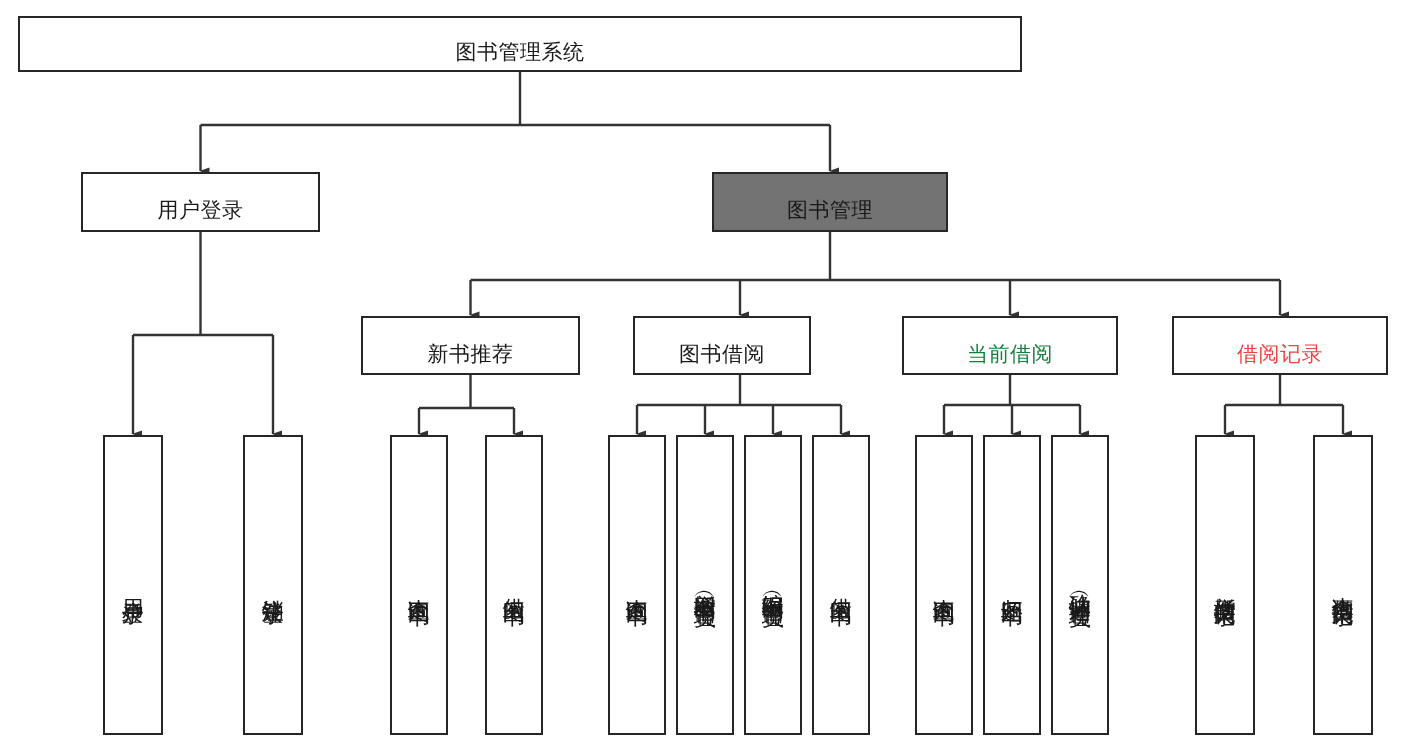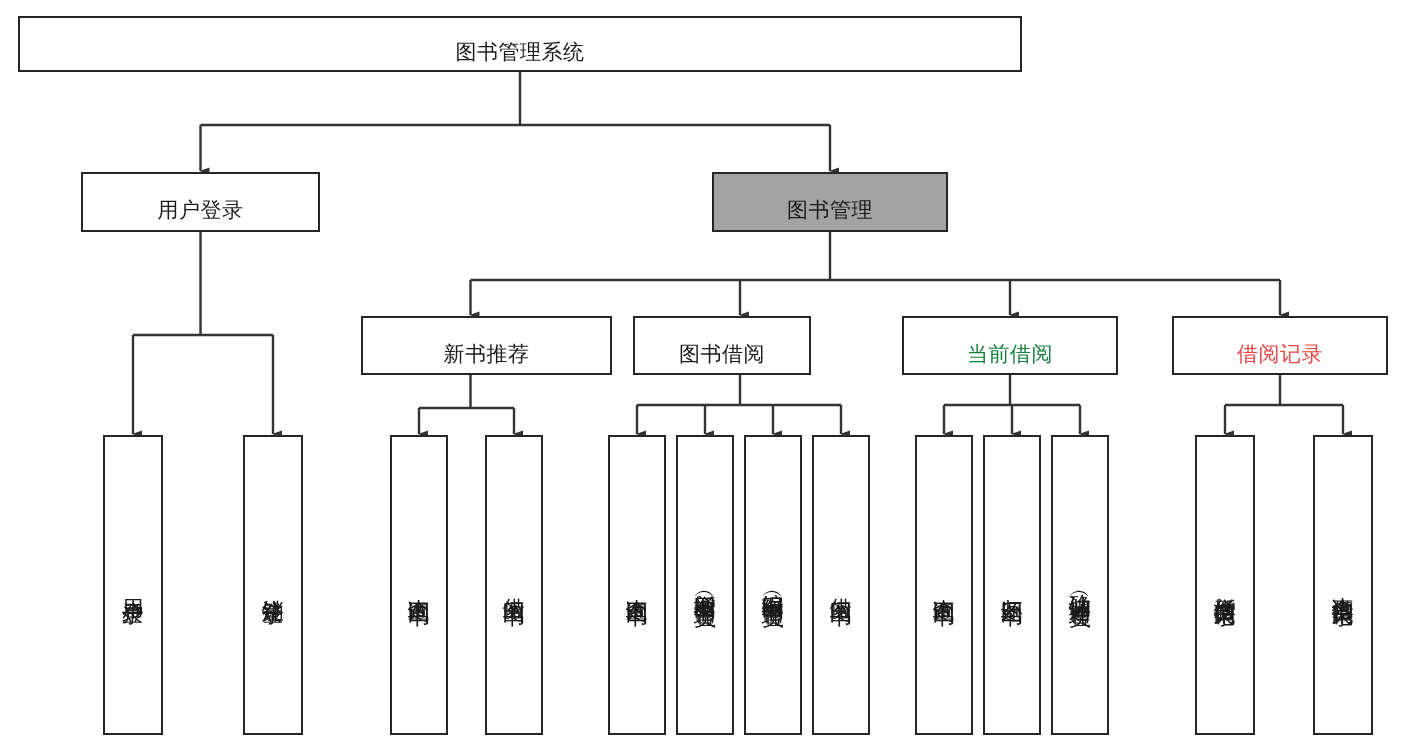--- a/index.html
+++ b/index.html
@@ -117,24 +117,24 @@
       </g>
   </svg>
 
   <div id="node-layer">
       <div class="node horizontal root" style="left: 18px; top: 16px; width: 1004px; height: 56px; border-color: rgb(38, 38, 38); background: rgb(255, 255, 255);">
         <span class="label" style="color: rgb(26, 26, 26);">图书管理系统</span>
       </div>
       <div class="node horizontal" style="left: 81px; top: 172px; width: 239px; height: 60px; border-color: rgb(38, 38, 38); background: rgb(255, 255, 255);">
         <span class="label" style="color: rgb(26, 26, 26);">用户登录</span>
       </div>
-      <div class="node horizontal" style="left: 712px; top: 172px; width: 236px; height: 60px; border-color: rgb(38, 38, 38); background: #a3a3a3;">
+      <div class="node horizontal" style="left: 712px; top: 172px; width: 236px; height: 60px; border-color: rgb(38, 38, 38); background: #737373;">
         <span class="label" style="color: rgb(26, 26, 26);">图书管理</span>
       </div>
-      <div class="node horizontal" style="left: 361px; top: 316px; width: 251px; height: 59px; border-color: rgb(38, 38, 38); background: rgb(255, 255, 255);">
+      <div class="node horizontal" style="left: 361px; top: 316px; width: 219px; height: 59px; border-color: rgb(38, 38, 38); background: rgb(255, 255, 255);">
         <span class="label" style="color: rgb(26, 26, 26);">新书推荐</span>
       </div>
       <div class="node horizontal" style="left: 633px; top: 316px; width: 178px; height: 59px; border-color: rgb(38, 38, 38); background: rgb(255, 255, 255);">
         <span class="label" style="color: rgb(26, 26, 26);">图书借阅</span>
       </div>
       <div class="node horizontal" style="left: 902px; top: 316px; width: 216px; height: 59px; border-color: rgb(38, 38, 38); background: rgb(255, 255, 255);">
         <span class="label" style="color: #15803d;">当前借阅</span>
       </div>
       <div class="node horizontal" style="left: 1172px; top: 316px; width: 216px; height: 59px; border-color: rgb(38, 38, 38); background: rgb(255, 255, 255);">
         <span class="label" style="color: #ef4444;">借阅记录</span>

